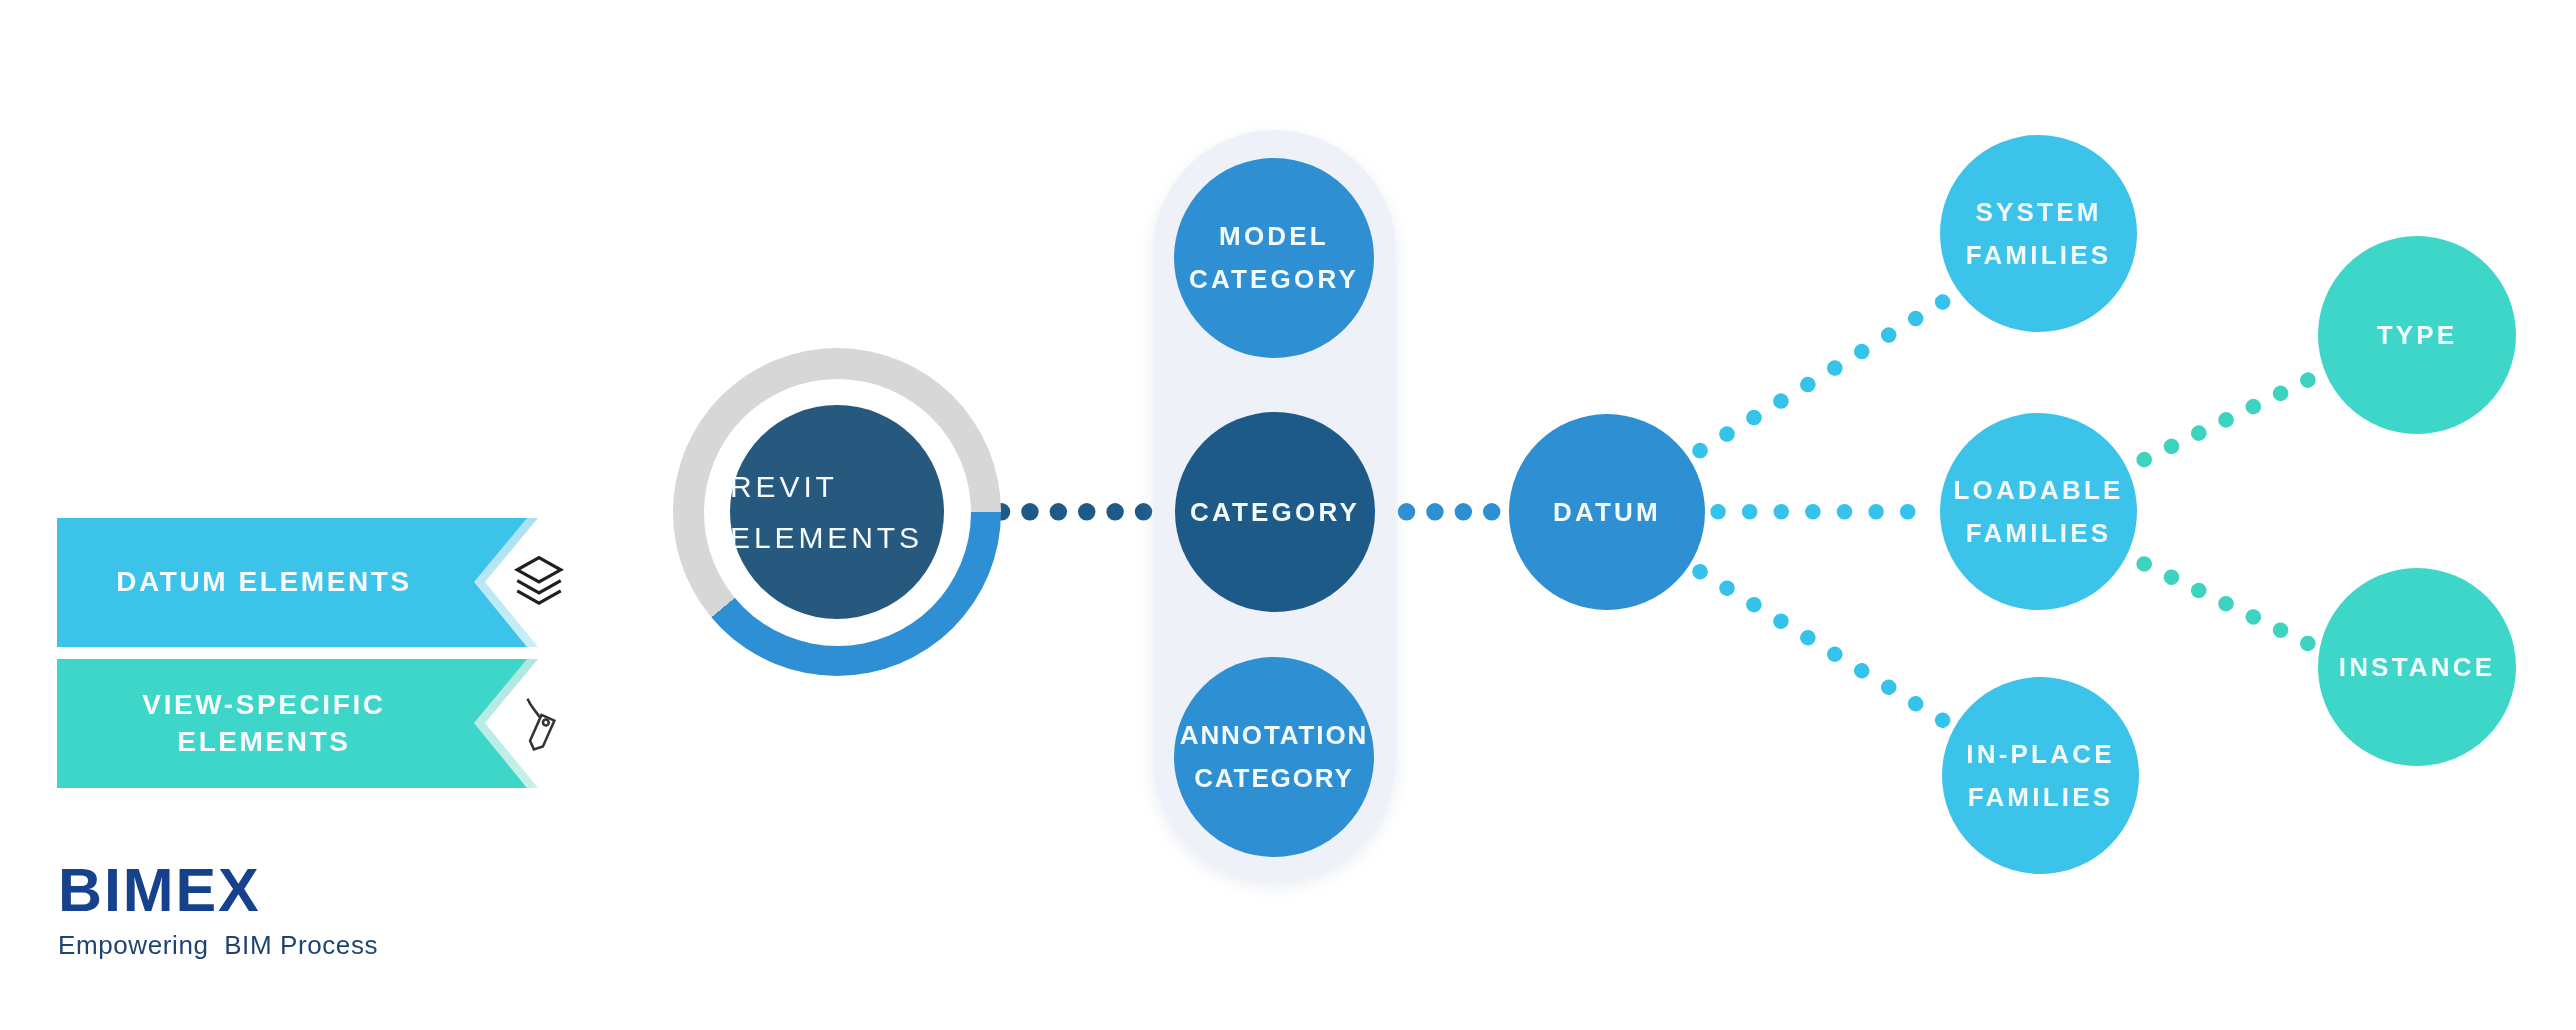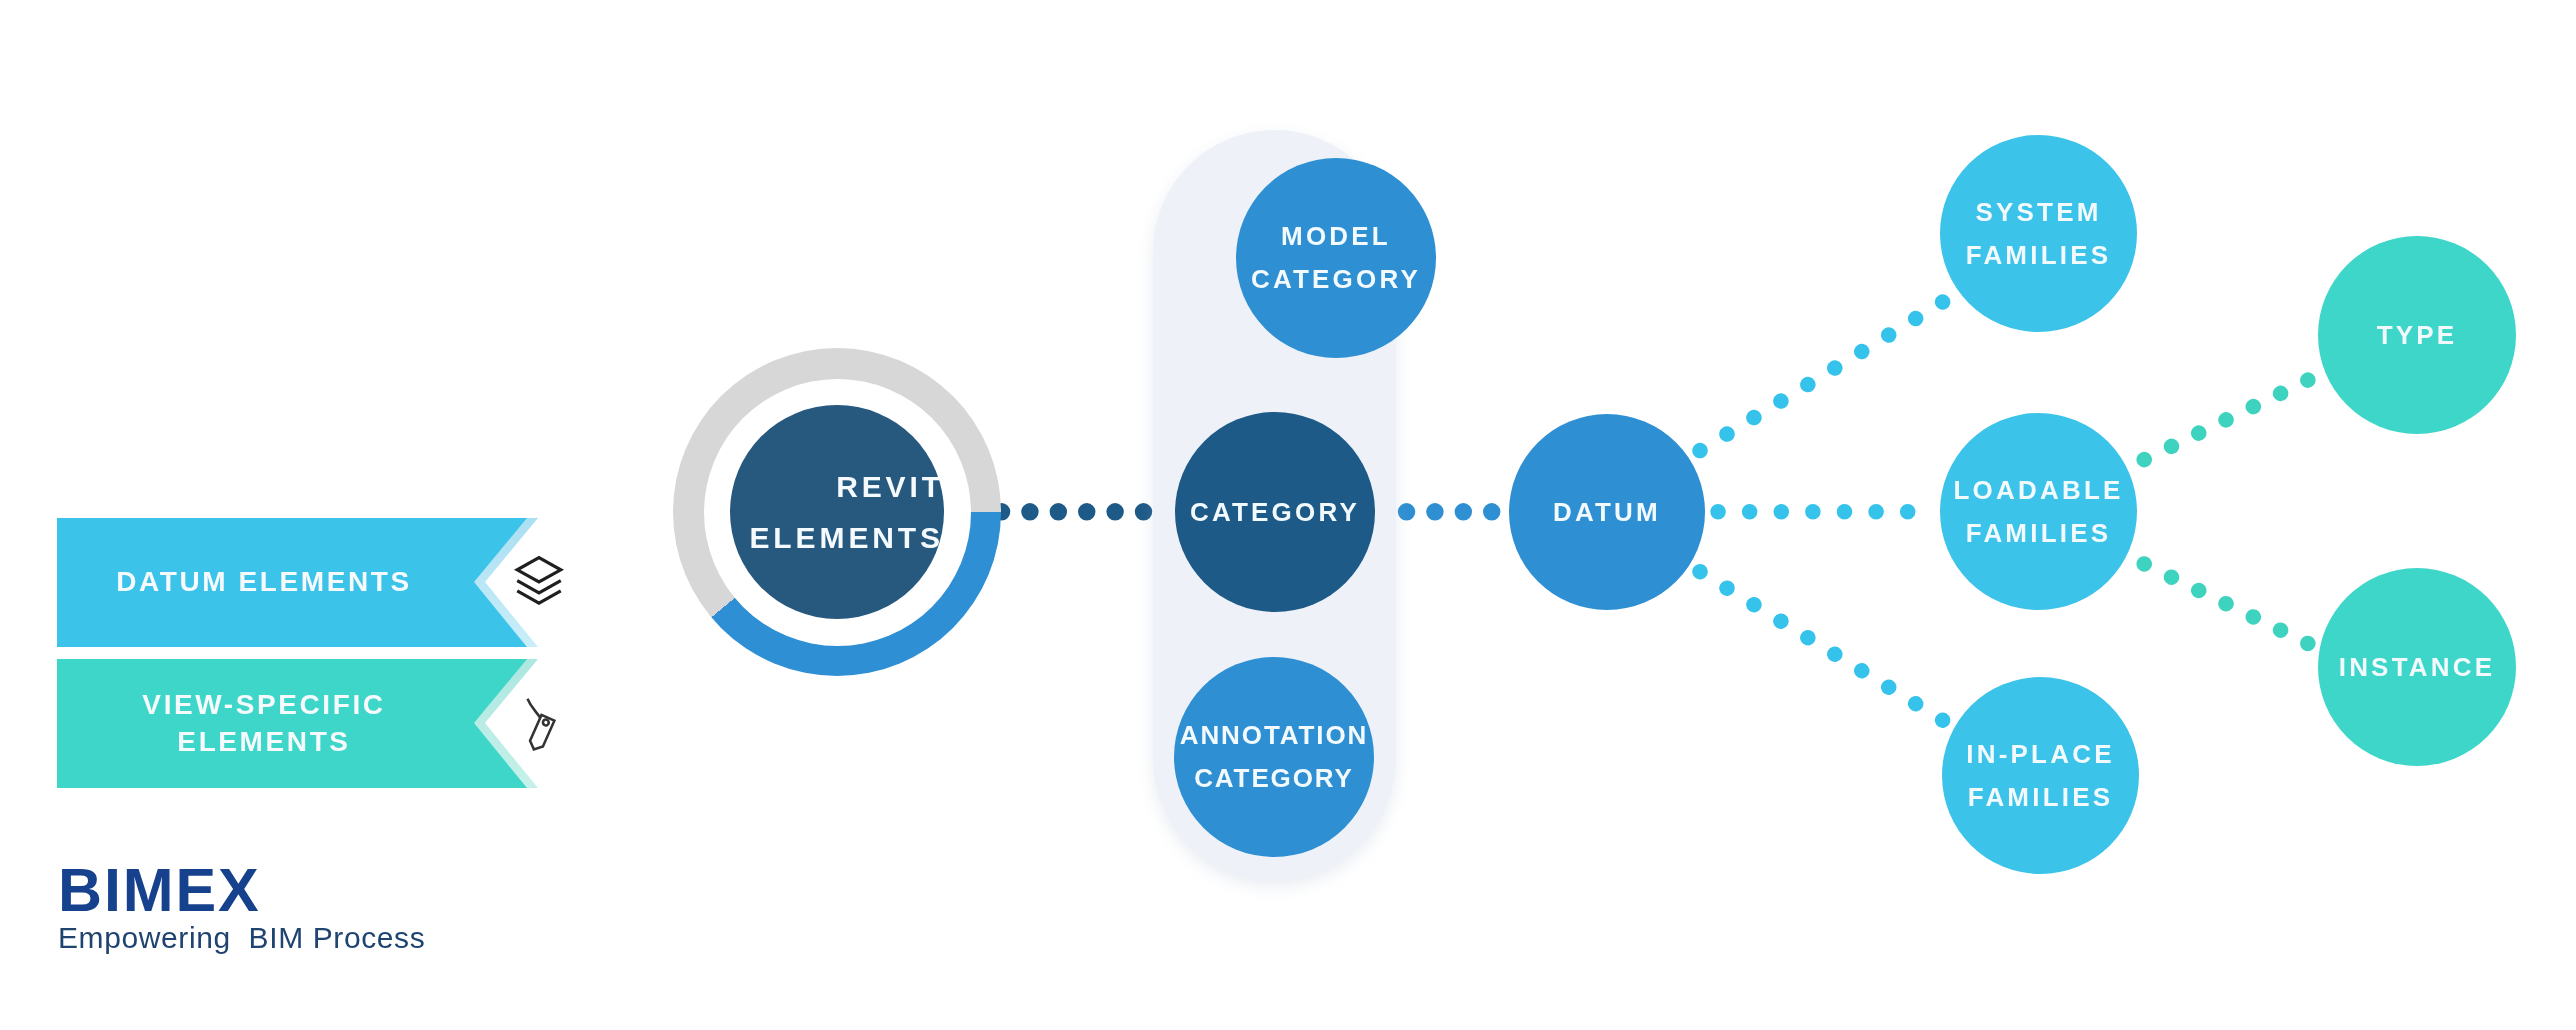--- a/index.html
+++ b/index.html
@@ -42,28 +42,28 @@
     border-radius:122px; background:var(--pill-bg);
     box-shadow:0 6.4px 15.5px rgba(150,170,195,.22);}
   
   .revit{position:absolute; left:673px; top:348px; width:328px; height:328px;
     border-radius:50%;
     background:conic-gradient(from 90deg, var(--ring-blue) 0deg 140deg, var(--ring-gray) 140deg 360deg);
     display:flex; align-items:center; justify-content:center;}
   .revit-white{width:267px; height:267px; border-radius:50%; background:#ffffff;
     display:flex; align-items:center; justify-content:center;}
   .revit-core{width:214px; height:214px; border-radius:50%; background:var(--hub-navy);
-    display:flex; flex-direction:column; align-items:flex-end; justify-content:center;
-    color:#f4fafd; font-weight:bold; font-size:30px; letter-spacing:3.9px; line-height:1.7;}
+    display:flex; flex-direction:column; align-items:flex-start; justify-content:center;
+    color:#f4fafd; font-weight:normal; font-size:30px; letter-spacing:3.9px; line-height:1.7;}
   
   .wires{position:absolute; left:0; top:0; width:2576px; height:1030px; pointer-events:none;}
   
   .logo{position:absolute; left:58px; top:860px;}
   .logo-word{color:var(--logo-navy); font-weight:bold; font-size:61px; letter-spacing:1.9px; line-height:1;}
-  .logo-tag{color:var(--tagline-navy); font-size:30px; letter-spacing:0.6px; white-space:pre;}
+  .logo-tag{color:var(--tagline-navy); font-size:26px; letter-spacing:0.6px; margin-top:9px; white-space:pre;}
   .icon-svg{width:100%; height:100%;}
 </style>
 </head>
 <body>
 
 <div class="canvas">
 
 
 
   <div class="banner" style="top:518px">
@@ -115,21 +115,21 @@
     <div class="revit-white">
       <div class="revit-core">
         <span>REVIT</span>
         <span>ELEMENTS</span>
       </div>
     </div>
   </div>
 
   <div class="pill"></div>
 
-  <div class="circle c-blue" style="left:1236px; top:158px; width:200px; height:200px">
+  <div class="circle c-blue" style="left:1174px; top:158px; width:200px; height:200px">
     <span>MODEL</span>
     <span>CATEGORY</span>
   </div>
 
   <div class="circle c-dark" style="left:1175px; top:412px; width:200px; height:200px">
     <span>CATEGORY</span>
   </div>
 
   <div class="circle c-blue" style="left:1174px; top:657px; width:200px; height:200px; letter-spacing:1.9px">
     <span>ANNOTATION</span>

